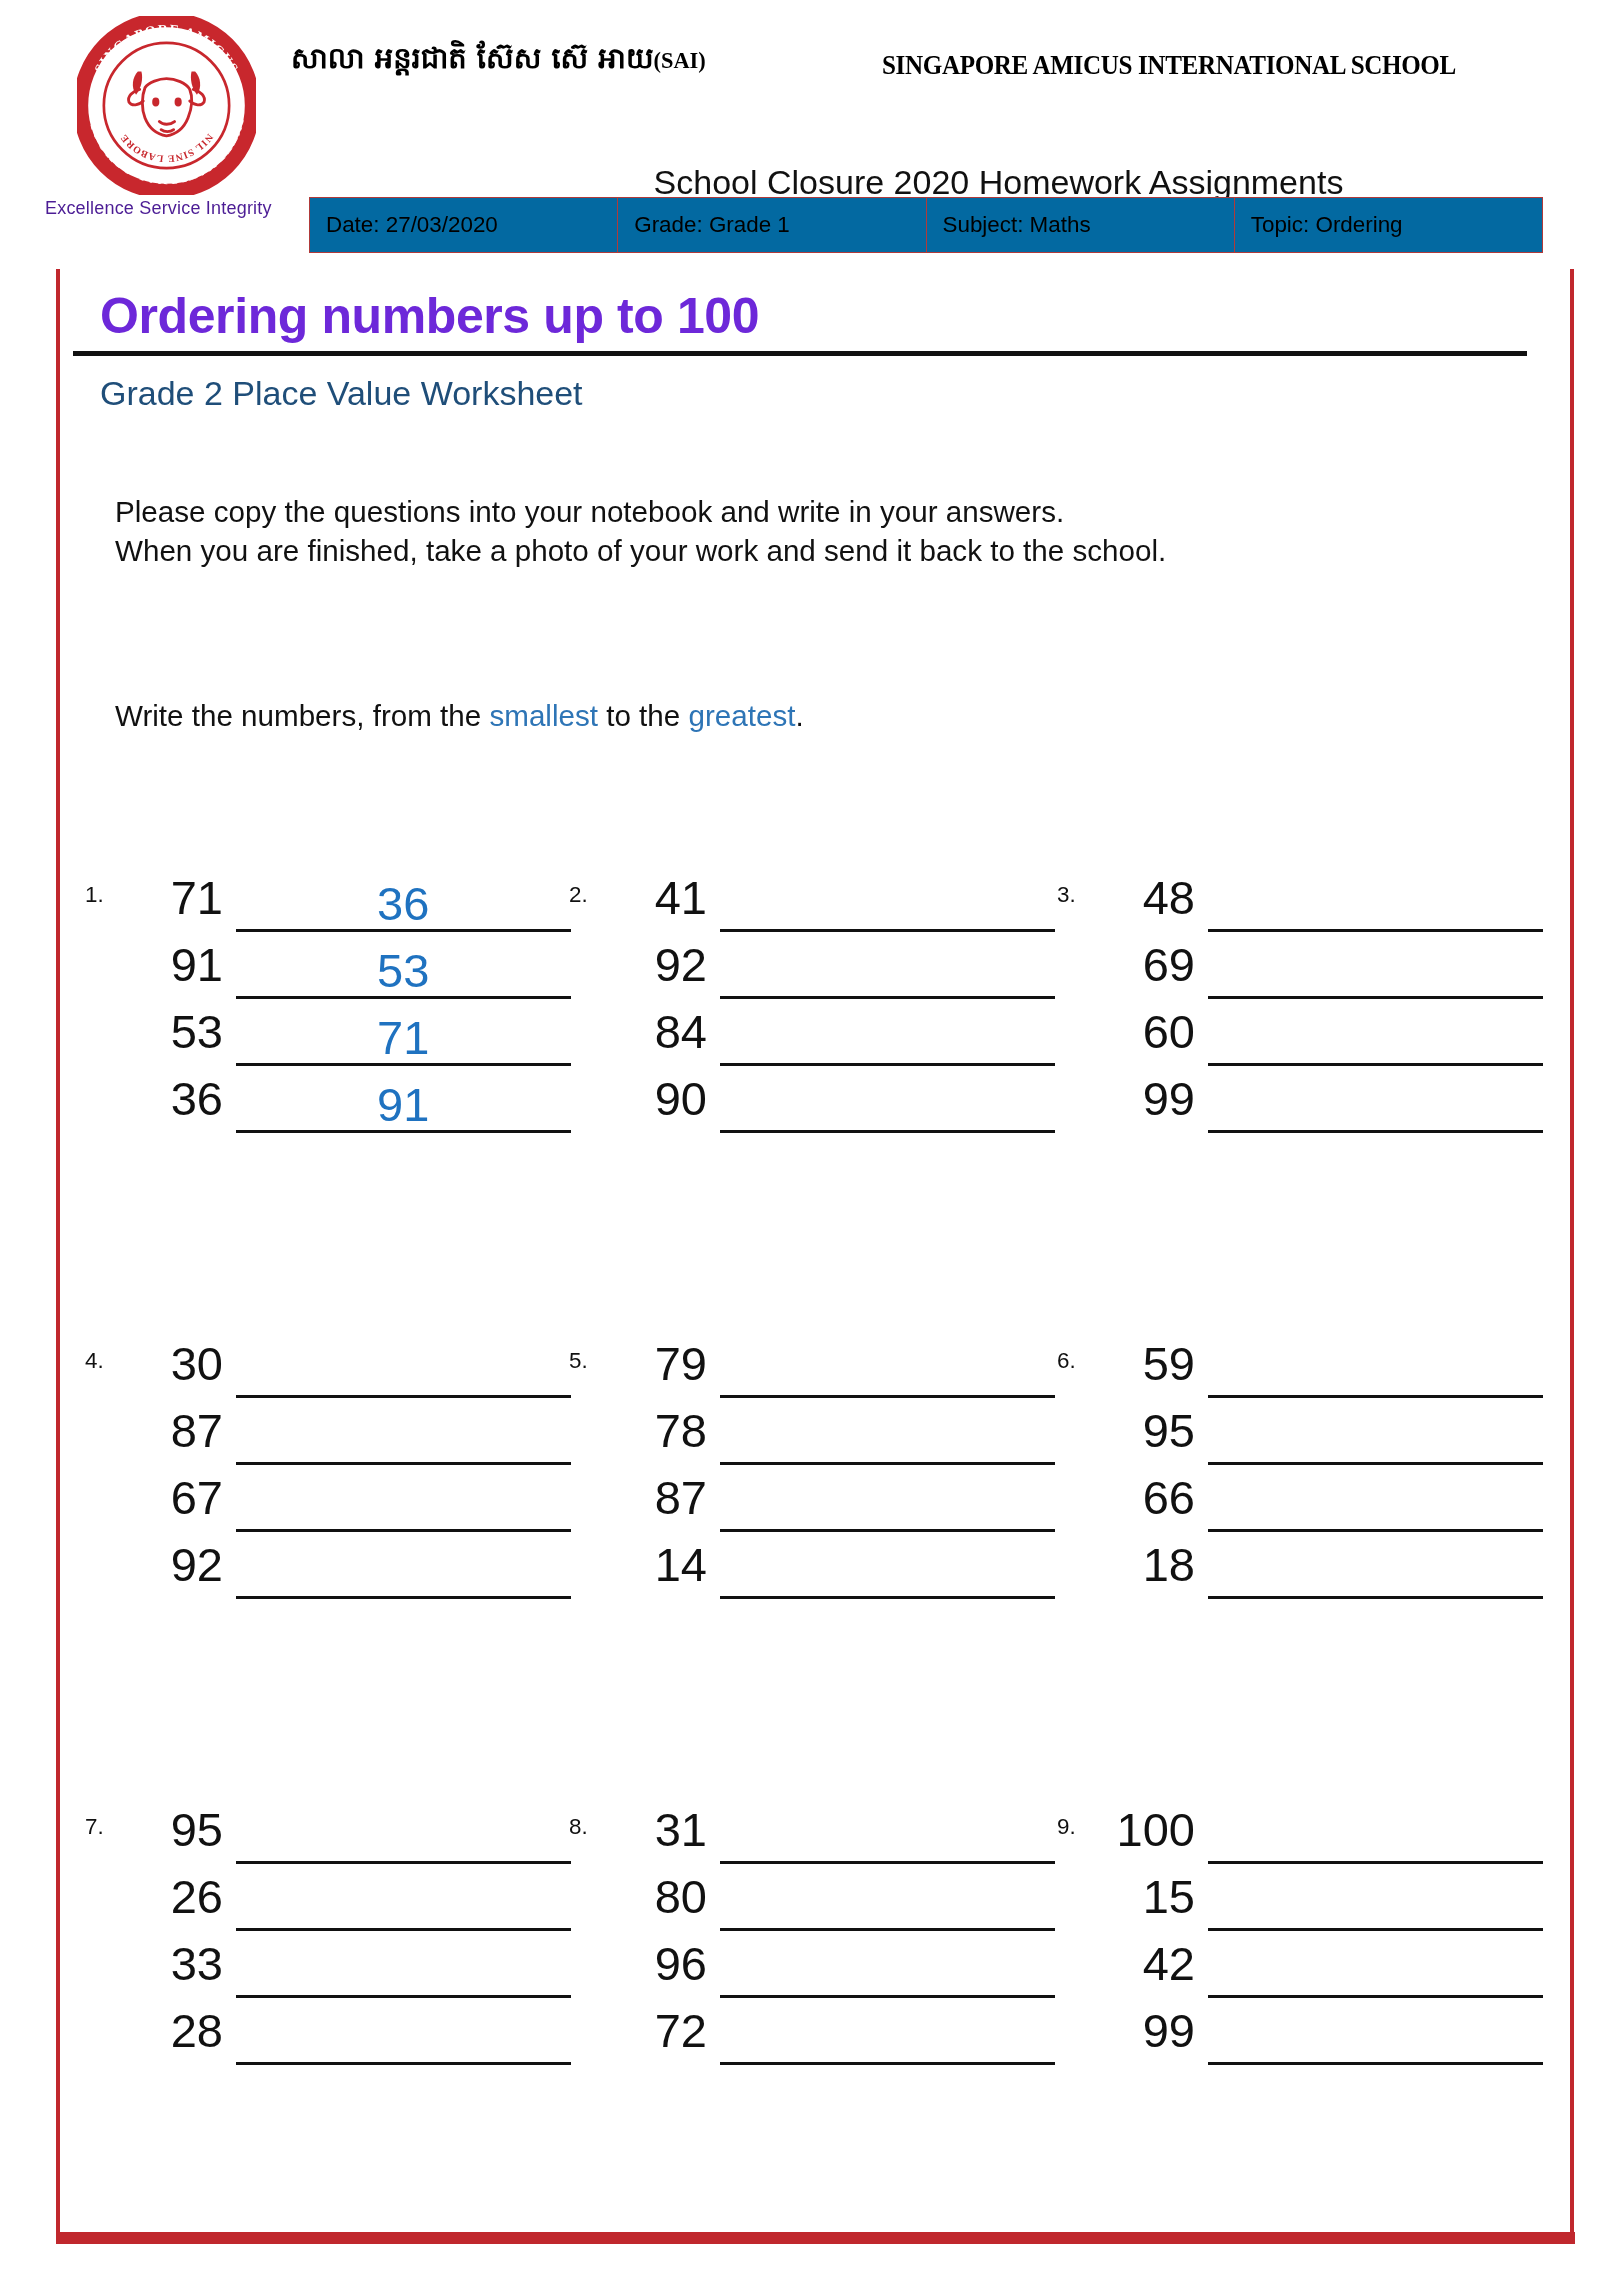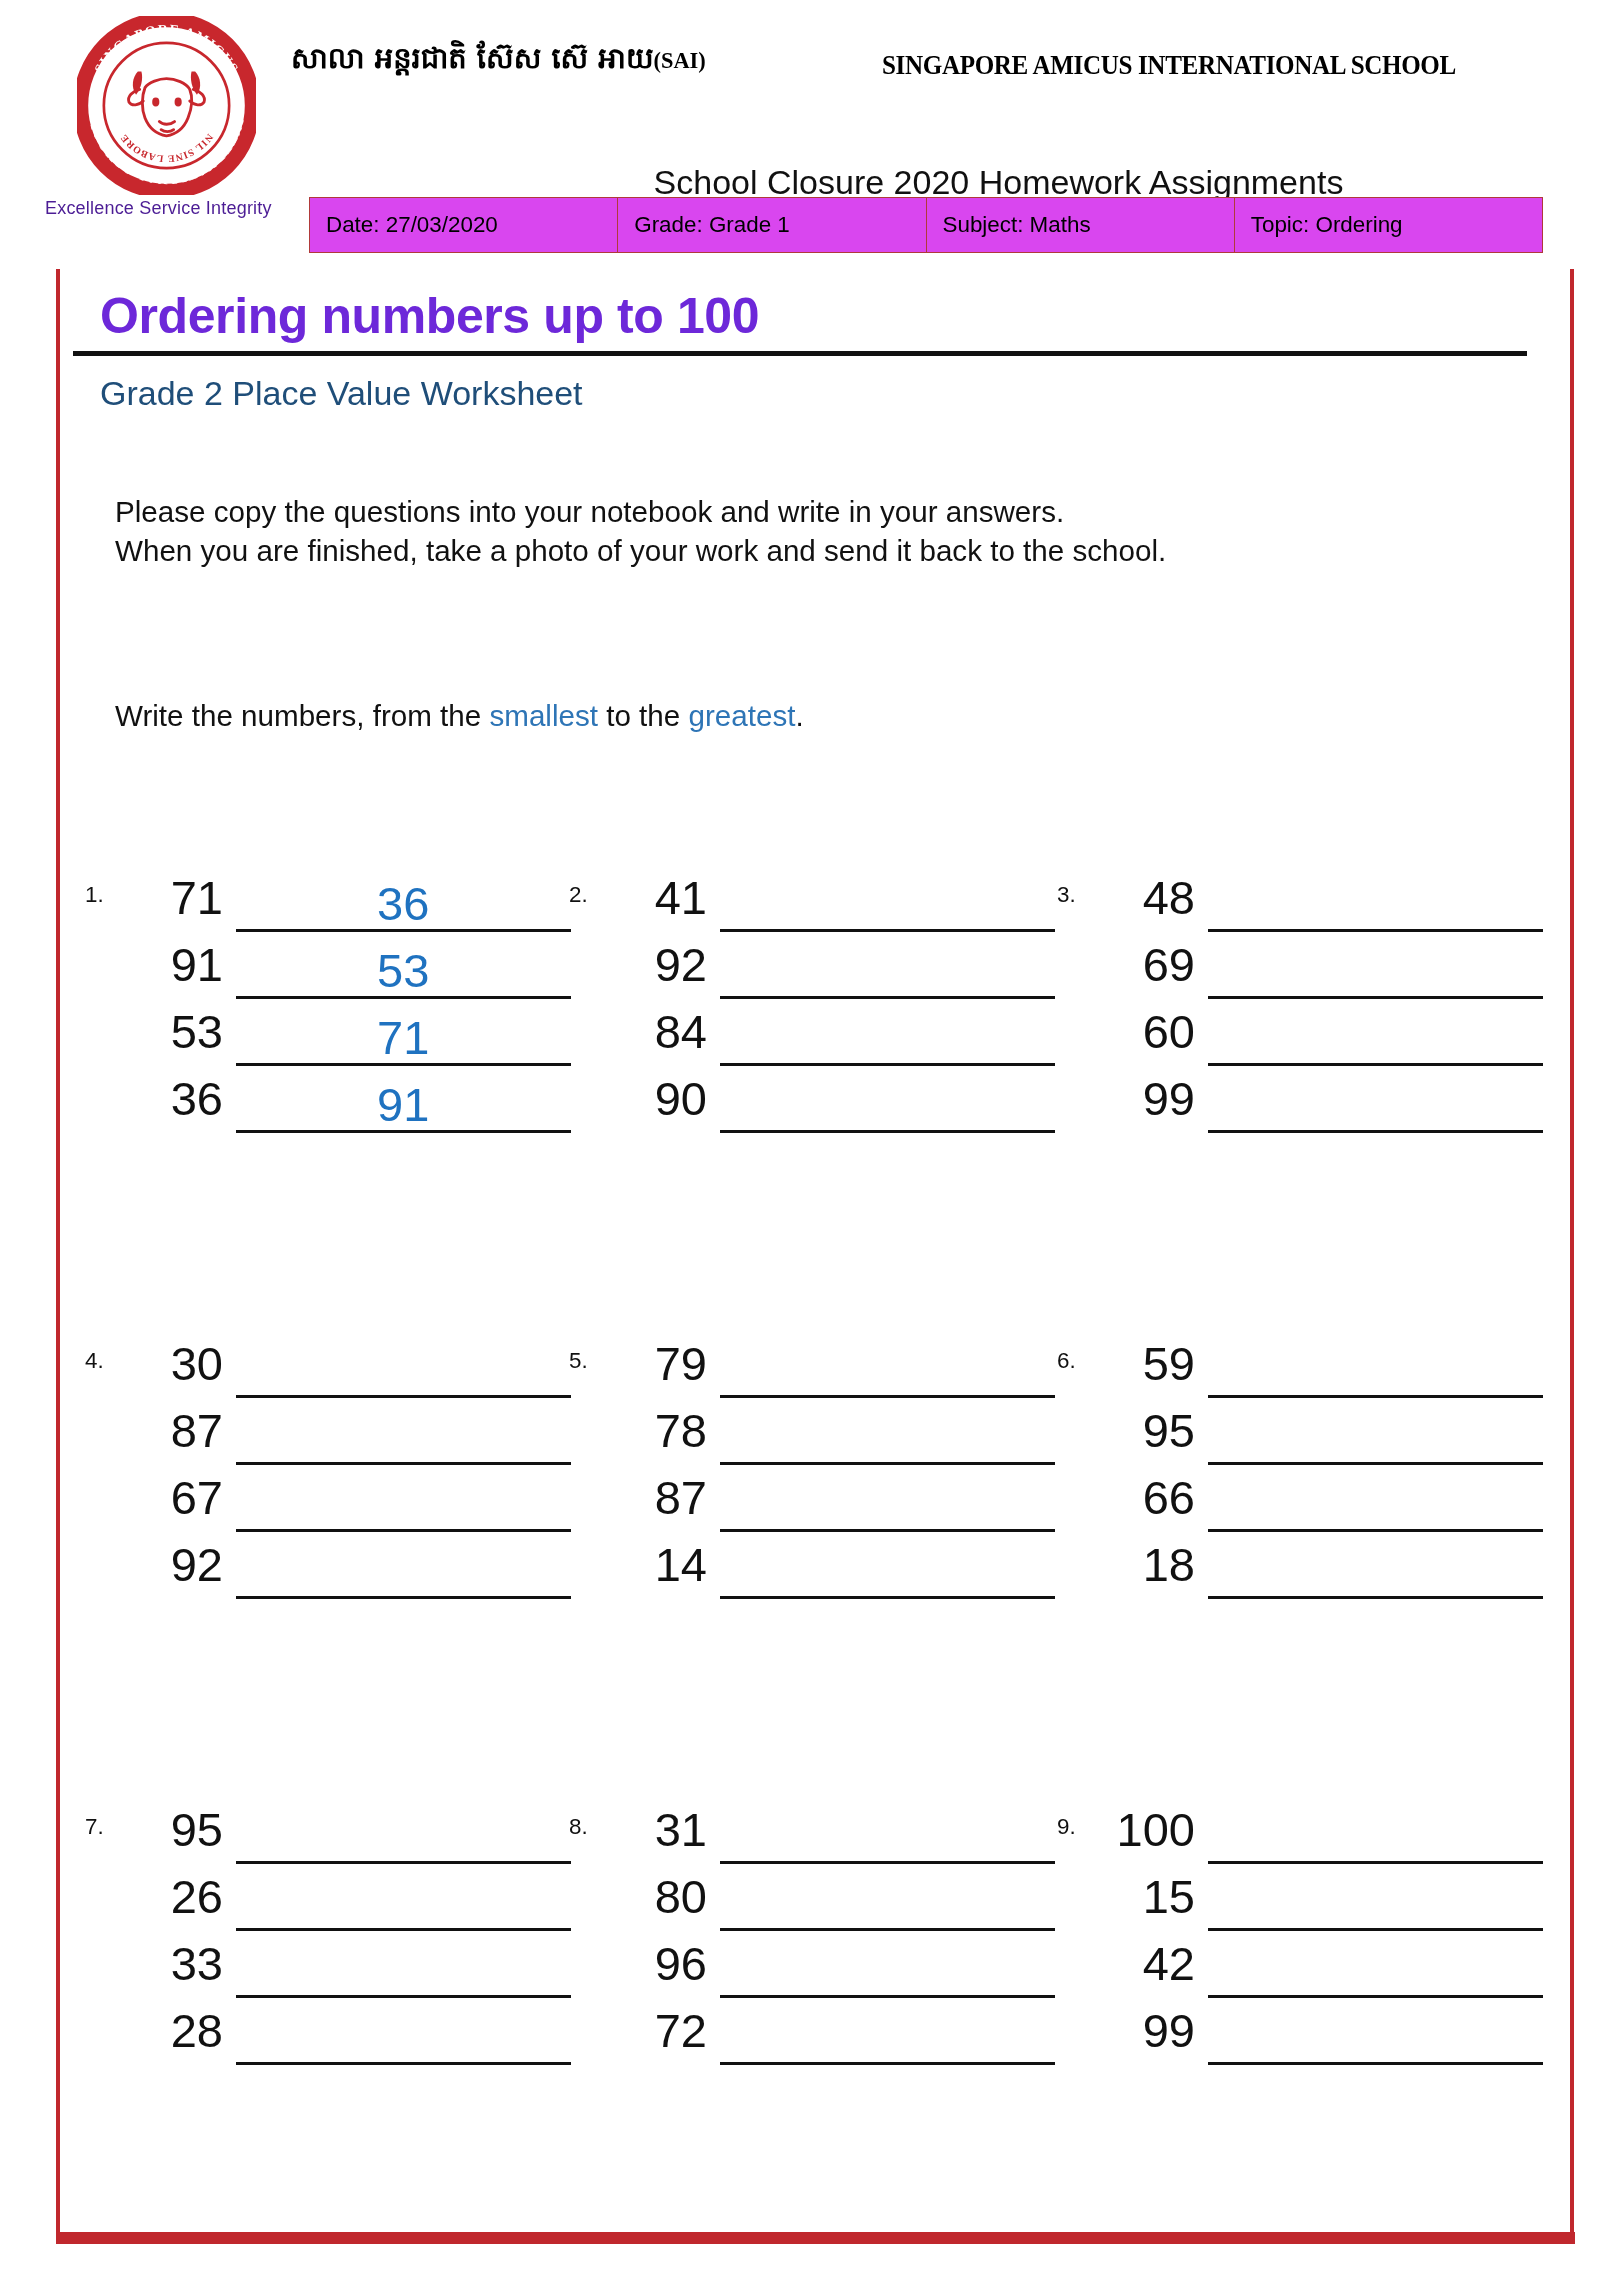--- a/index.html
+++ b/index.html
@@ -40,21 +40,21 @@
   .doc-title {
     position: absolute; left: 470px; top: 115px; width: 1057px; text-align: center;
     font-size: 34px; color: #111; font-family: "Liberation Sans", sans-serif;
     white-space: nowrap;
     margin-top: 48px;
   }
 
   
   .infobar {
     position: absolute; left: 309px; top: 197px; width: 1234px; height: 56px;
-    display: flex; border: 1.8px solid #b03a3a; background: #d946ef;
+    display: flex; border: 1.8px solid #b03a3a; background: #0369a1;
   }
   .info-cell {
     flex: 1 1 0; border-right: 1.8px solid #b03a3a;
     display: flex; align-items: center; padding-left: 16px;
     font-size: 22.4px; color: #000; white-space: nowrap;
   }
   .info-cell:last-child { border-right: none; }
 
   
   .frame-left  { position: absolute; left: 56px;  top: 269px; width: 3.6px; height: 1969px; background: #c0272d; }

